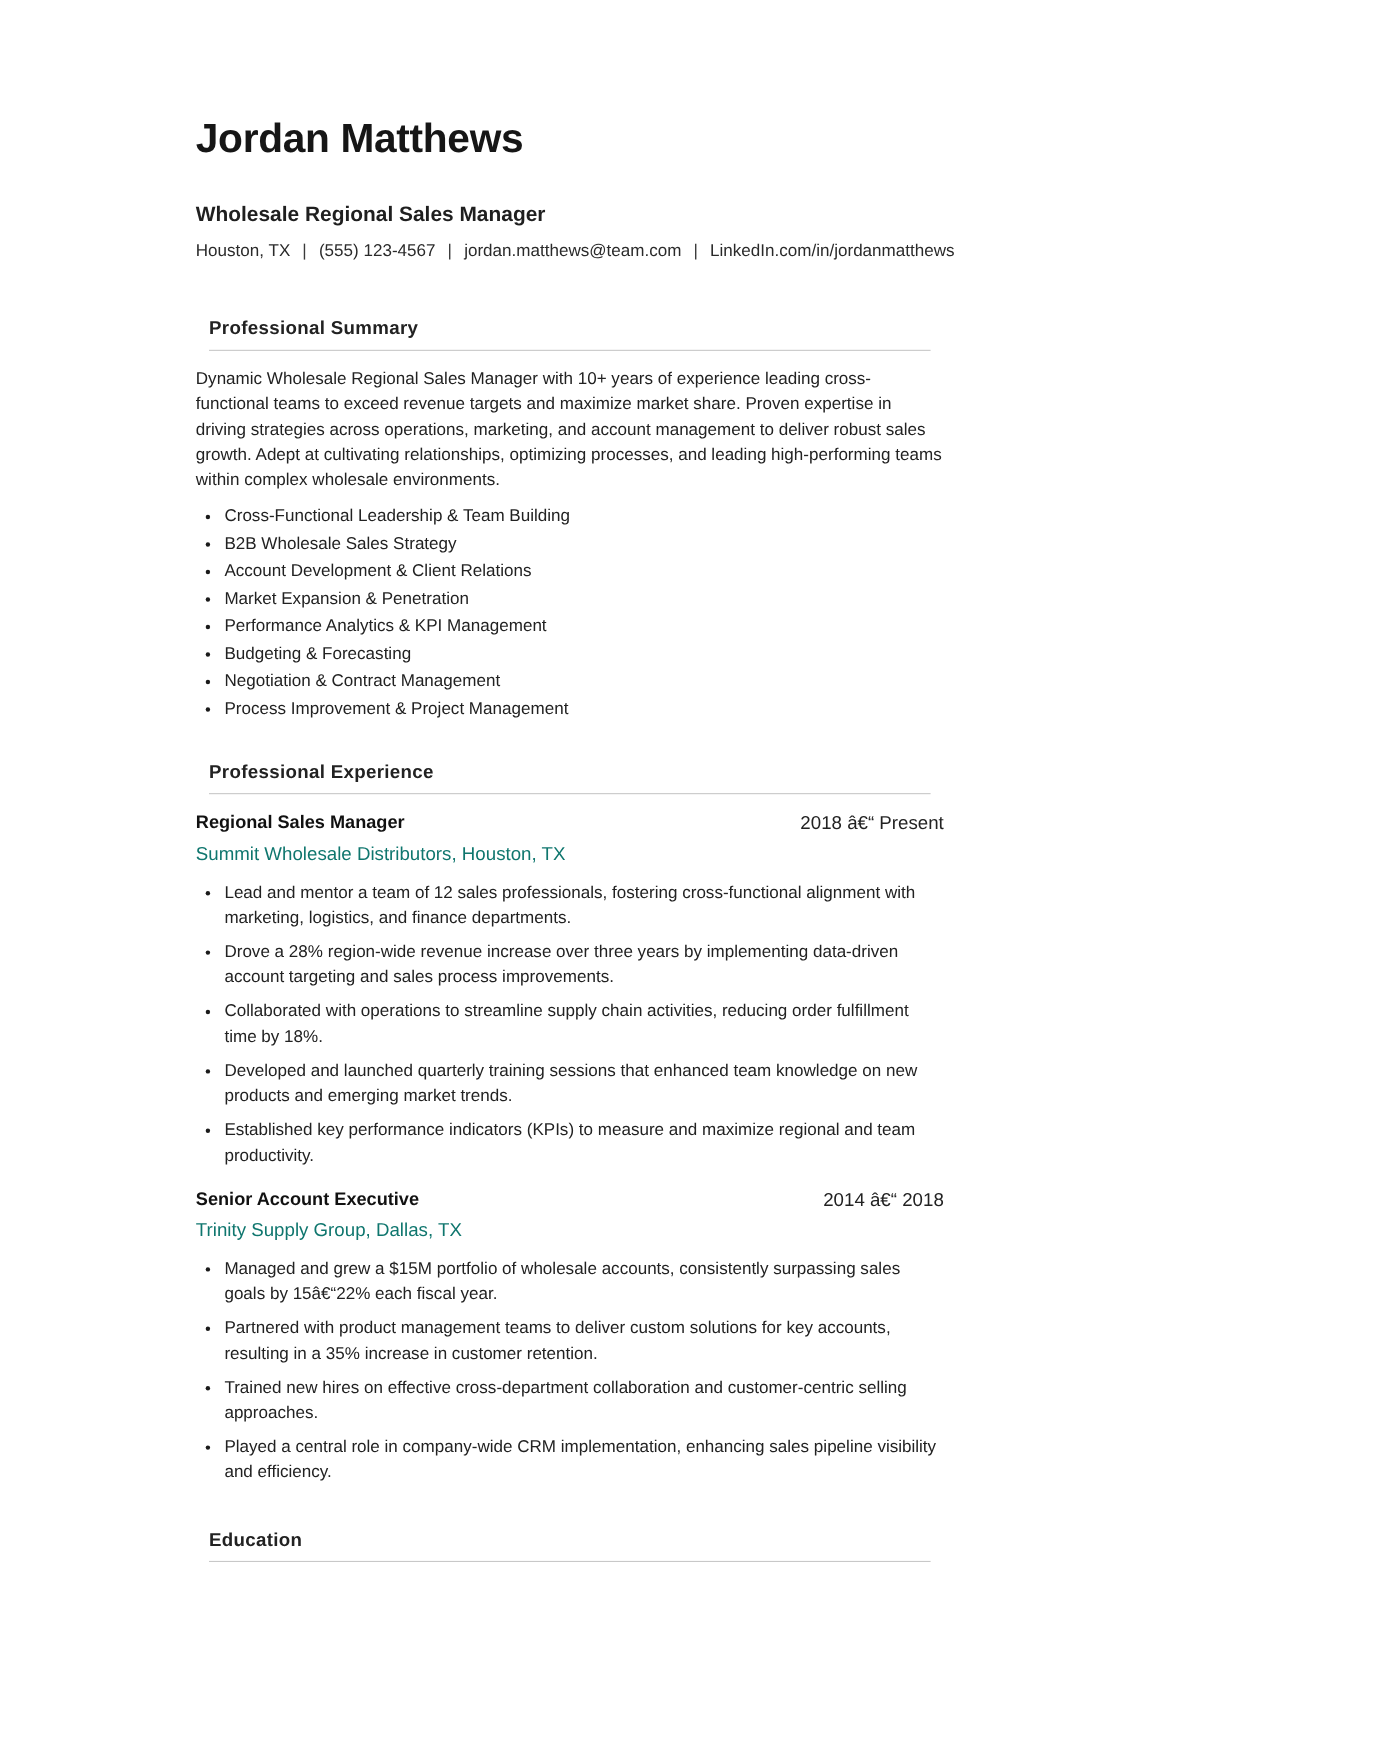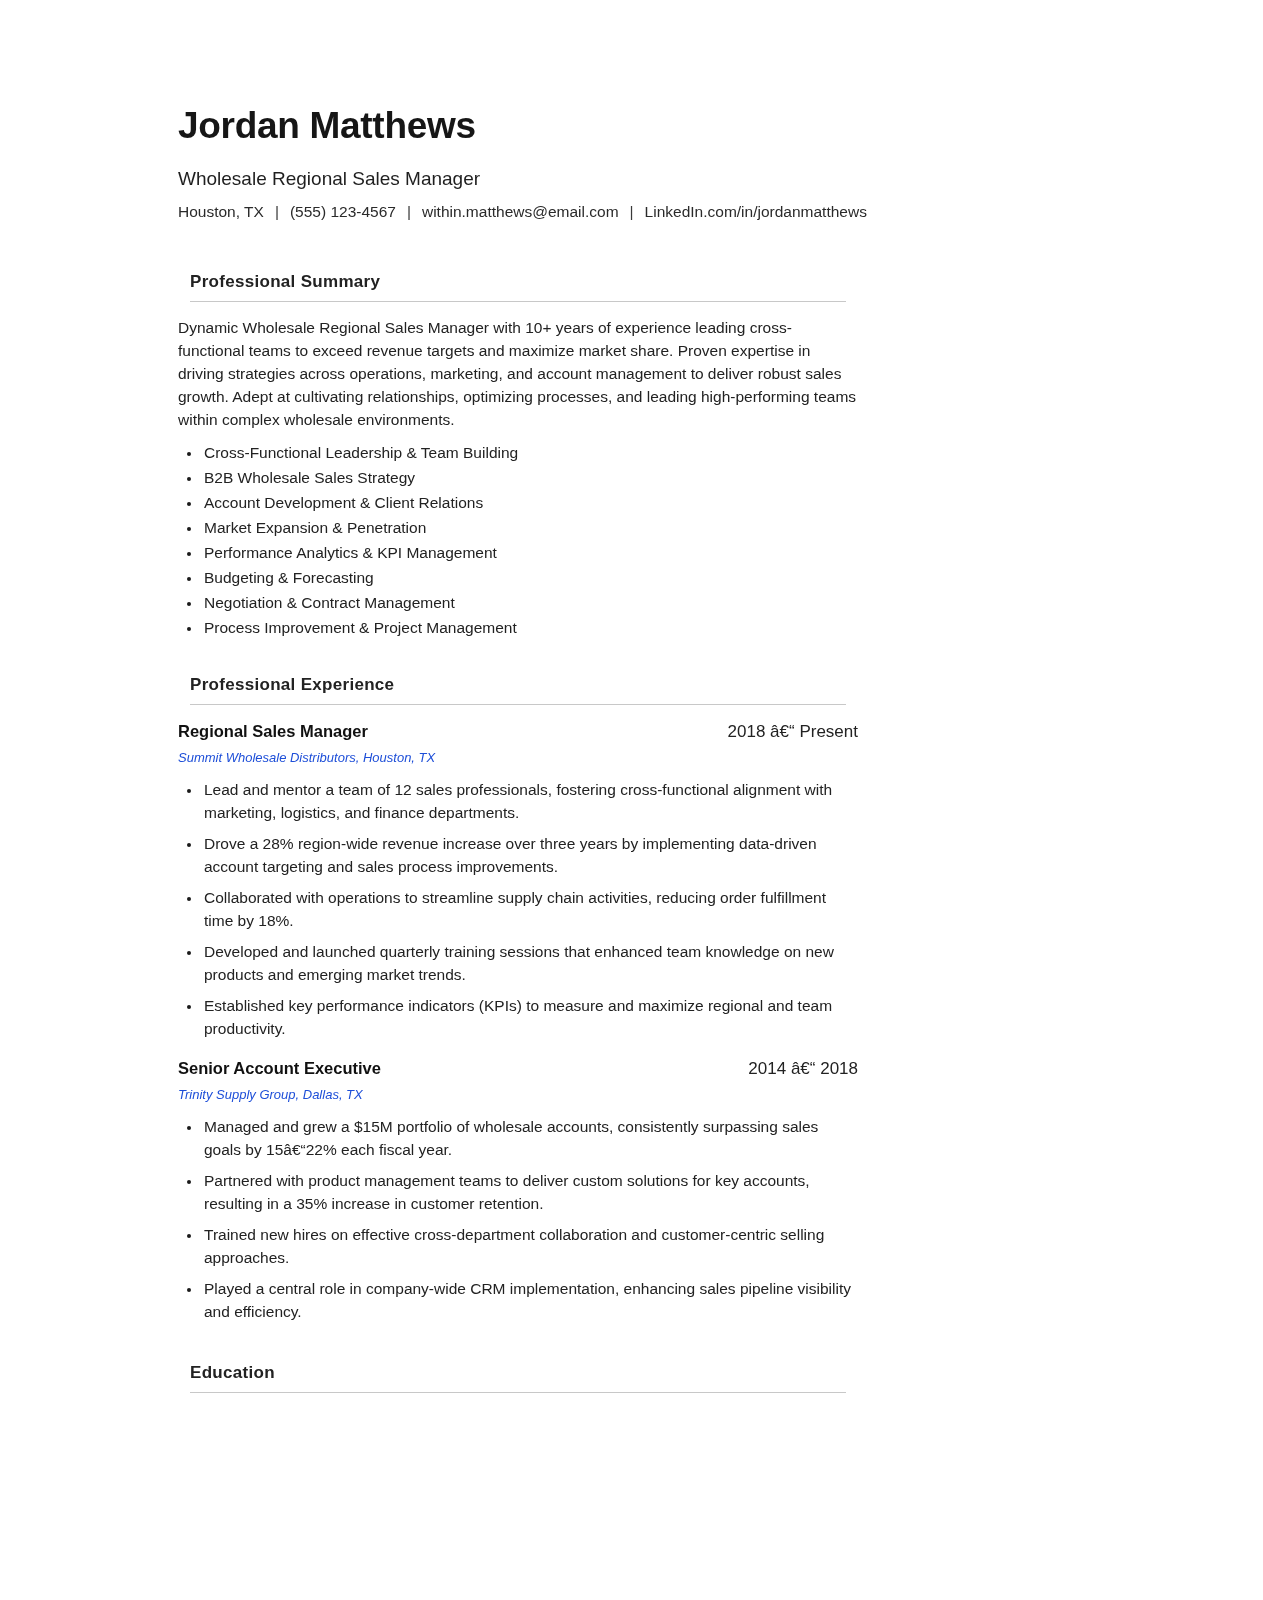--- a/index.html
+++ b/index.html
@@ -23,23 +23,23 @@
   }
   .candidate-name {
     margin: 0;
     font-size: 37px;
     line-height: 1.1;
     font-weight: 700;
     letter-spacing: -0.3px;
     color: #161616;
   }
   .candidate-title {
-    margin-top: 21px;
+    margin-top: 38px;
     font-size: 19px;
-    font-weight: 400;
+    font-weight: 700;
     color: #1f1f1f;
   }
   .contact-line {
     margin-top: 13px;
     font-size: 15.5px;
     color: #2a2a2a;
     white-space: nowrap;
   }
   .contact-line .sep {
     display: inline-block;
@@ -92,38 +92,37 @@
     font-weight: 700;
     color: #111111;
   }
   .job-dates {
     font-size: 17px;
     font-weight: 400;
     color: #222222;
   }
   .job-company {
     margin-top: 8px;
-    font-size: 13px;
-    font-style: italic;
-    color: #1d4ed8;
+    font-size: 17px;
+    color: #0f766e;
   }
   .job ul.bullet-list { margin-top: 13px; }
   .job ul.bullet-list li { margin-bottom: 8px; }
   .section-education h2 { margin-top: 40px; }
 </style>
 </head>
 <body>
 
 <div class="page">
 
   <header>
     <h1 class="candidate-name">Jordan Matthews</h1>
     <div class="candidate-title">Wholesale Regional Sales Manager</div>
     <div class="contact-line">
-      <span>Houston, TX</span><span class="sep">|</span><span>(555) 123-4567</span><span class="sep">|</span><span>within.matthews@email.com</span><span class="sep">|</span><span>LinkedIn.com/in/jordanmatthews</span>
+      <span>Houston, TX</span><span class="sep">|</span><span>(555) 123-4567</span><span class="sep">|</span><span>jordan.matthews@team.com</span><span class="sep">|</span><span>LinkedIn.com/in/jordanmatthews</span>
     </div>
   </header>
 
   <section class="section-summary">
     <h2 class="section-heading">Professional Summary</h2>
     <p class="summary-text">Dynamic Wholesale Regional Sales Manager with 10+ years of experience leading cross-functional teams to exceed revenue targets and maximize market share. Proven expertise in driving strategies across operations, marketing, and account management to deliver robust sales growth. Adept at cultivating relationships, optimizing processes, and leading high-performing teams within complex wholesale environments.</p>
   </section>
 
   <section class="section-skills">
     <ul class="bullet-list">

